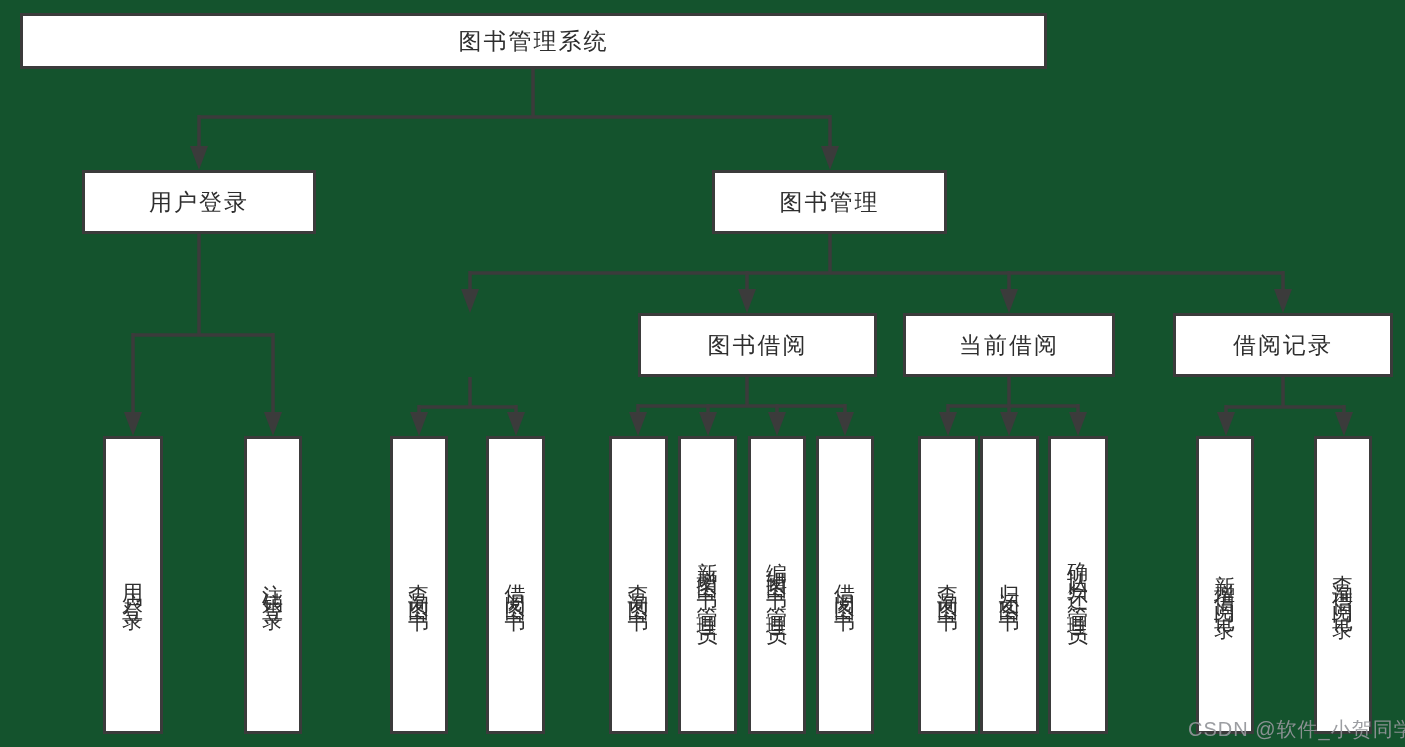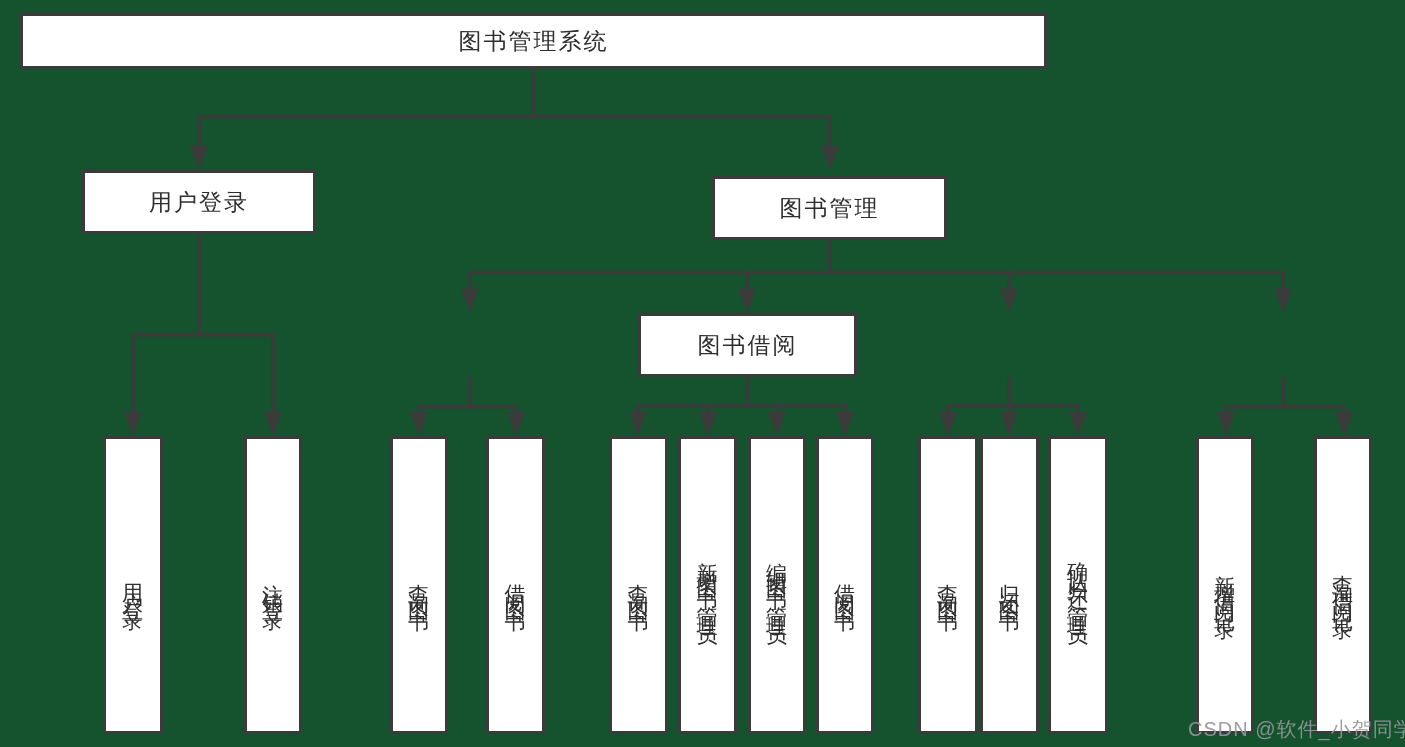--- a/index.html
+++ b/index.html
@@ -25,24 +25,24 @@
     text-orientation:mixed;
     font-size:21px;
     letter-spacing:9px;
     line-height:1;
     white-space:nowrap;
   }
   
   .n-root            { left:20px;   top:13px;  width:1027px; height:56px; }
   
   .n-user-login      { left:82px;   top:170px; width:234px;  height:64px; }
-  .n-book-mgmt       { left:712px;  top:176px; width:235px;  height:64px; }
+  .n-book-mgmt       { left:712px;  top:170px; width:235px;  height:64px; }
   
   .n-new-book-rec    { left:362px;  top:313px; width:216px;  height:64px; }
-  .n-book-borrow     { left:638px;  top:313px; width:219px;  height:64px; }
+  .n-book-borrow     { left:638px;  top:313px; width:239px;  height:64px; }
   .n-current-borrow  { left:903px;  top:313px; width:212px;  height:64px; }
   .n-borrow-records  { left:1173px; top:313px; width:220px;  height:64px; }
   
   .leaf { top:436px; height:298px; }
   .l1  { left:103px;  width:60px; }
   .l2  { left:244px;  width:58px; }
   .l3  { left:390px;  width:58px; }
   .l4  { left:486px;  width:59px; }
   .l5  { left:609px;  width:59px; }
   .l6  { left:678px;  width:59px; }
@@ -118,20 +118,26 @@
   <div class="node hbox n-user-login">
     <span>用户登录</span>
   </div>
   <div class="node hbox n-book-mgmt">
     <span>图书管理</span>
   </div>
 
   <div class="node hbox n-book-borrow">
     <span>图书借阅</span>
   </div>
+  <div class="node hbox n-current-borrow">
+    <span>当前借阅</span>
+  </div>
+  <div class="node hbox n-borrow-records">
+    <span>借阅记录</span>
+  </div>
 
   <div class="node vbox leaf l1">
     <span>用户登录</span>
   </div>
   <div class="node vbox leaf l2">
     <span>注销登录</span>
   </div>
   <div class="node vbox leaf l3">
     <span>查询图书</span>
   </div>

